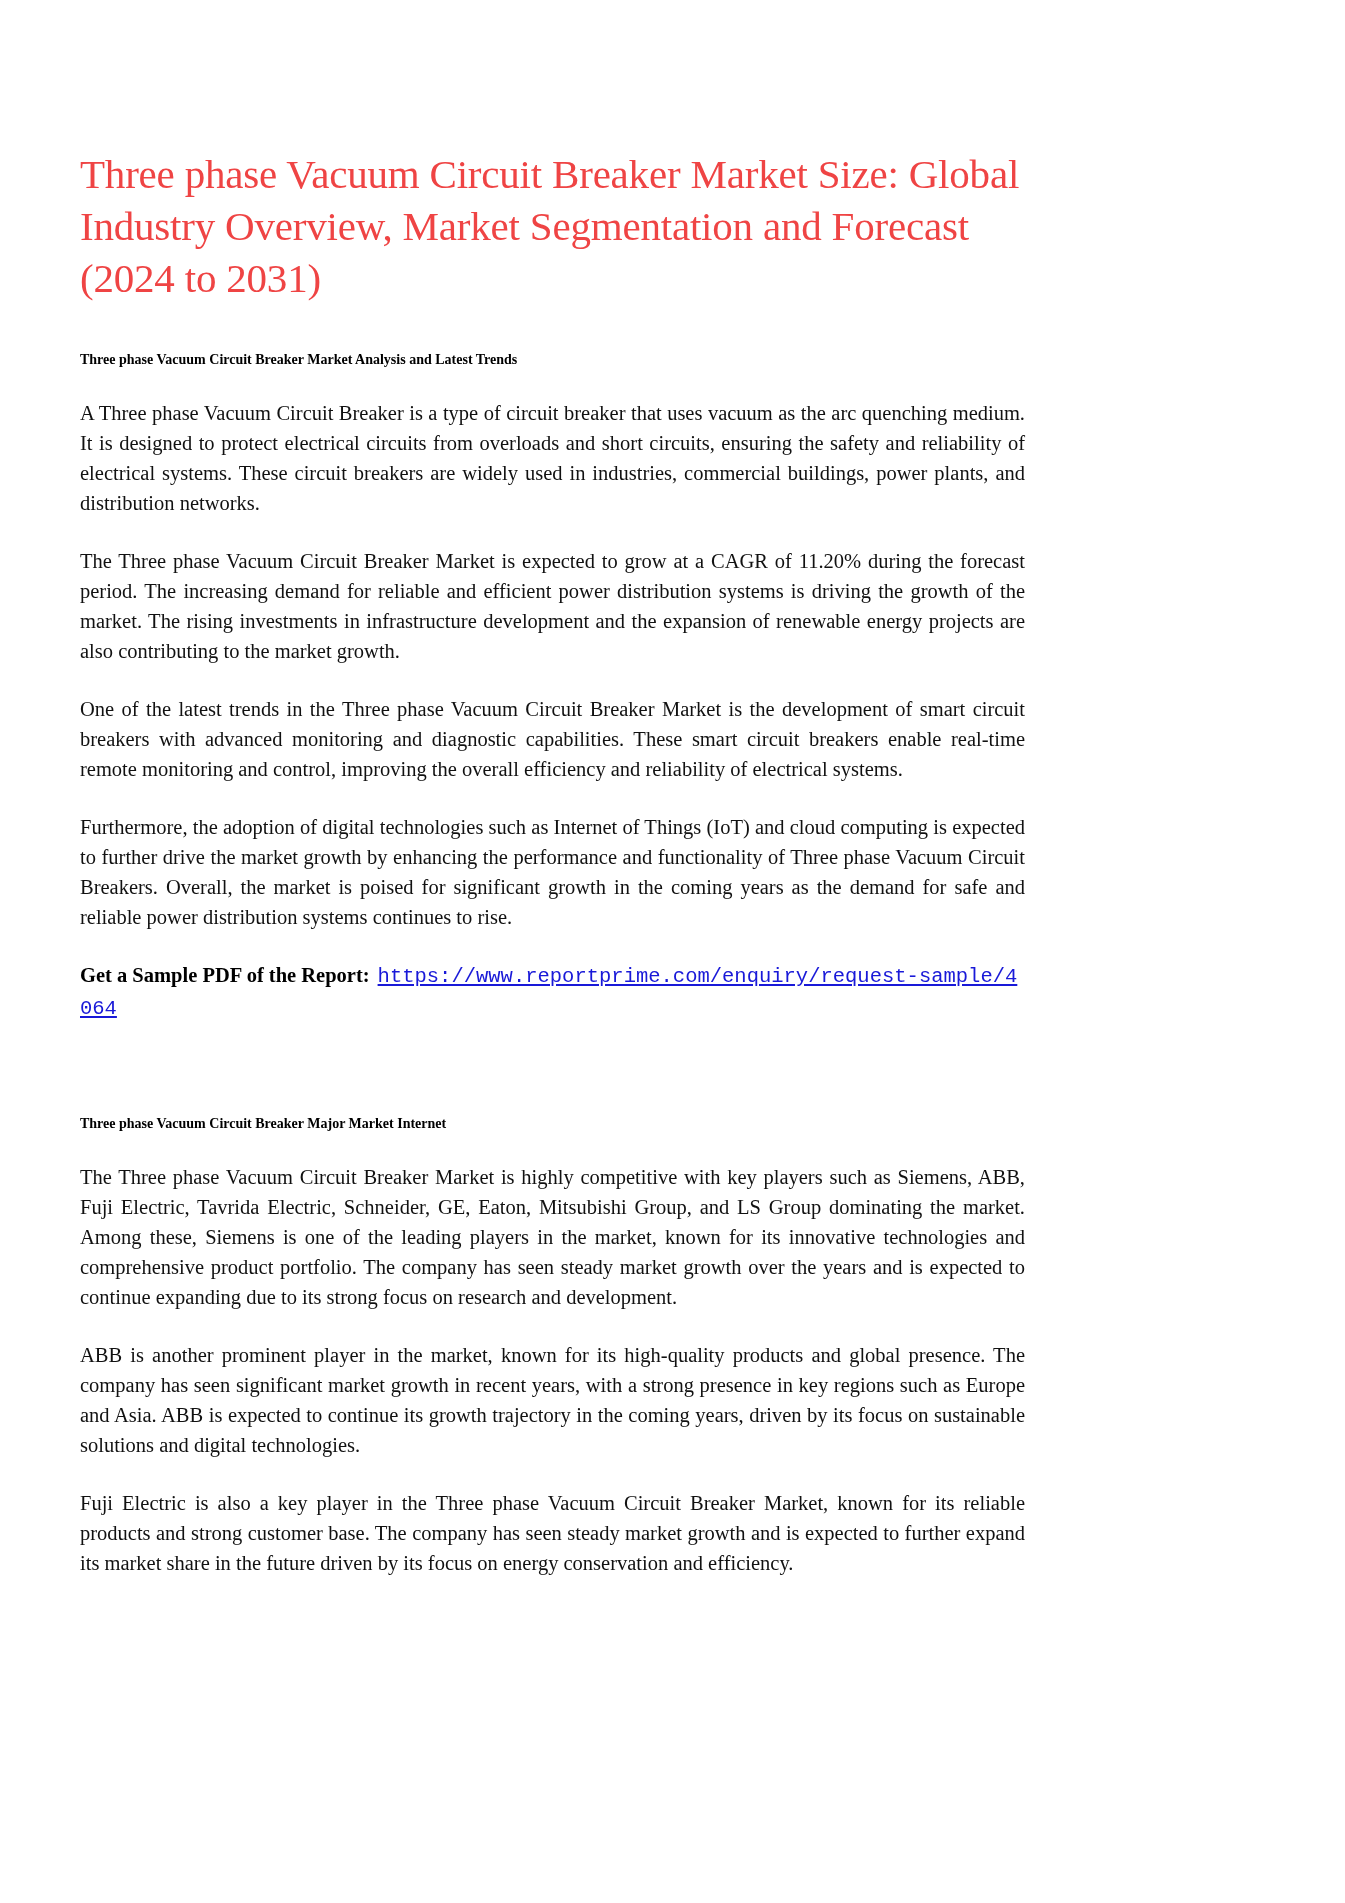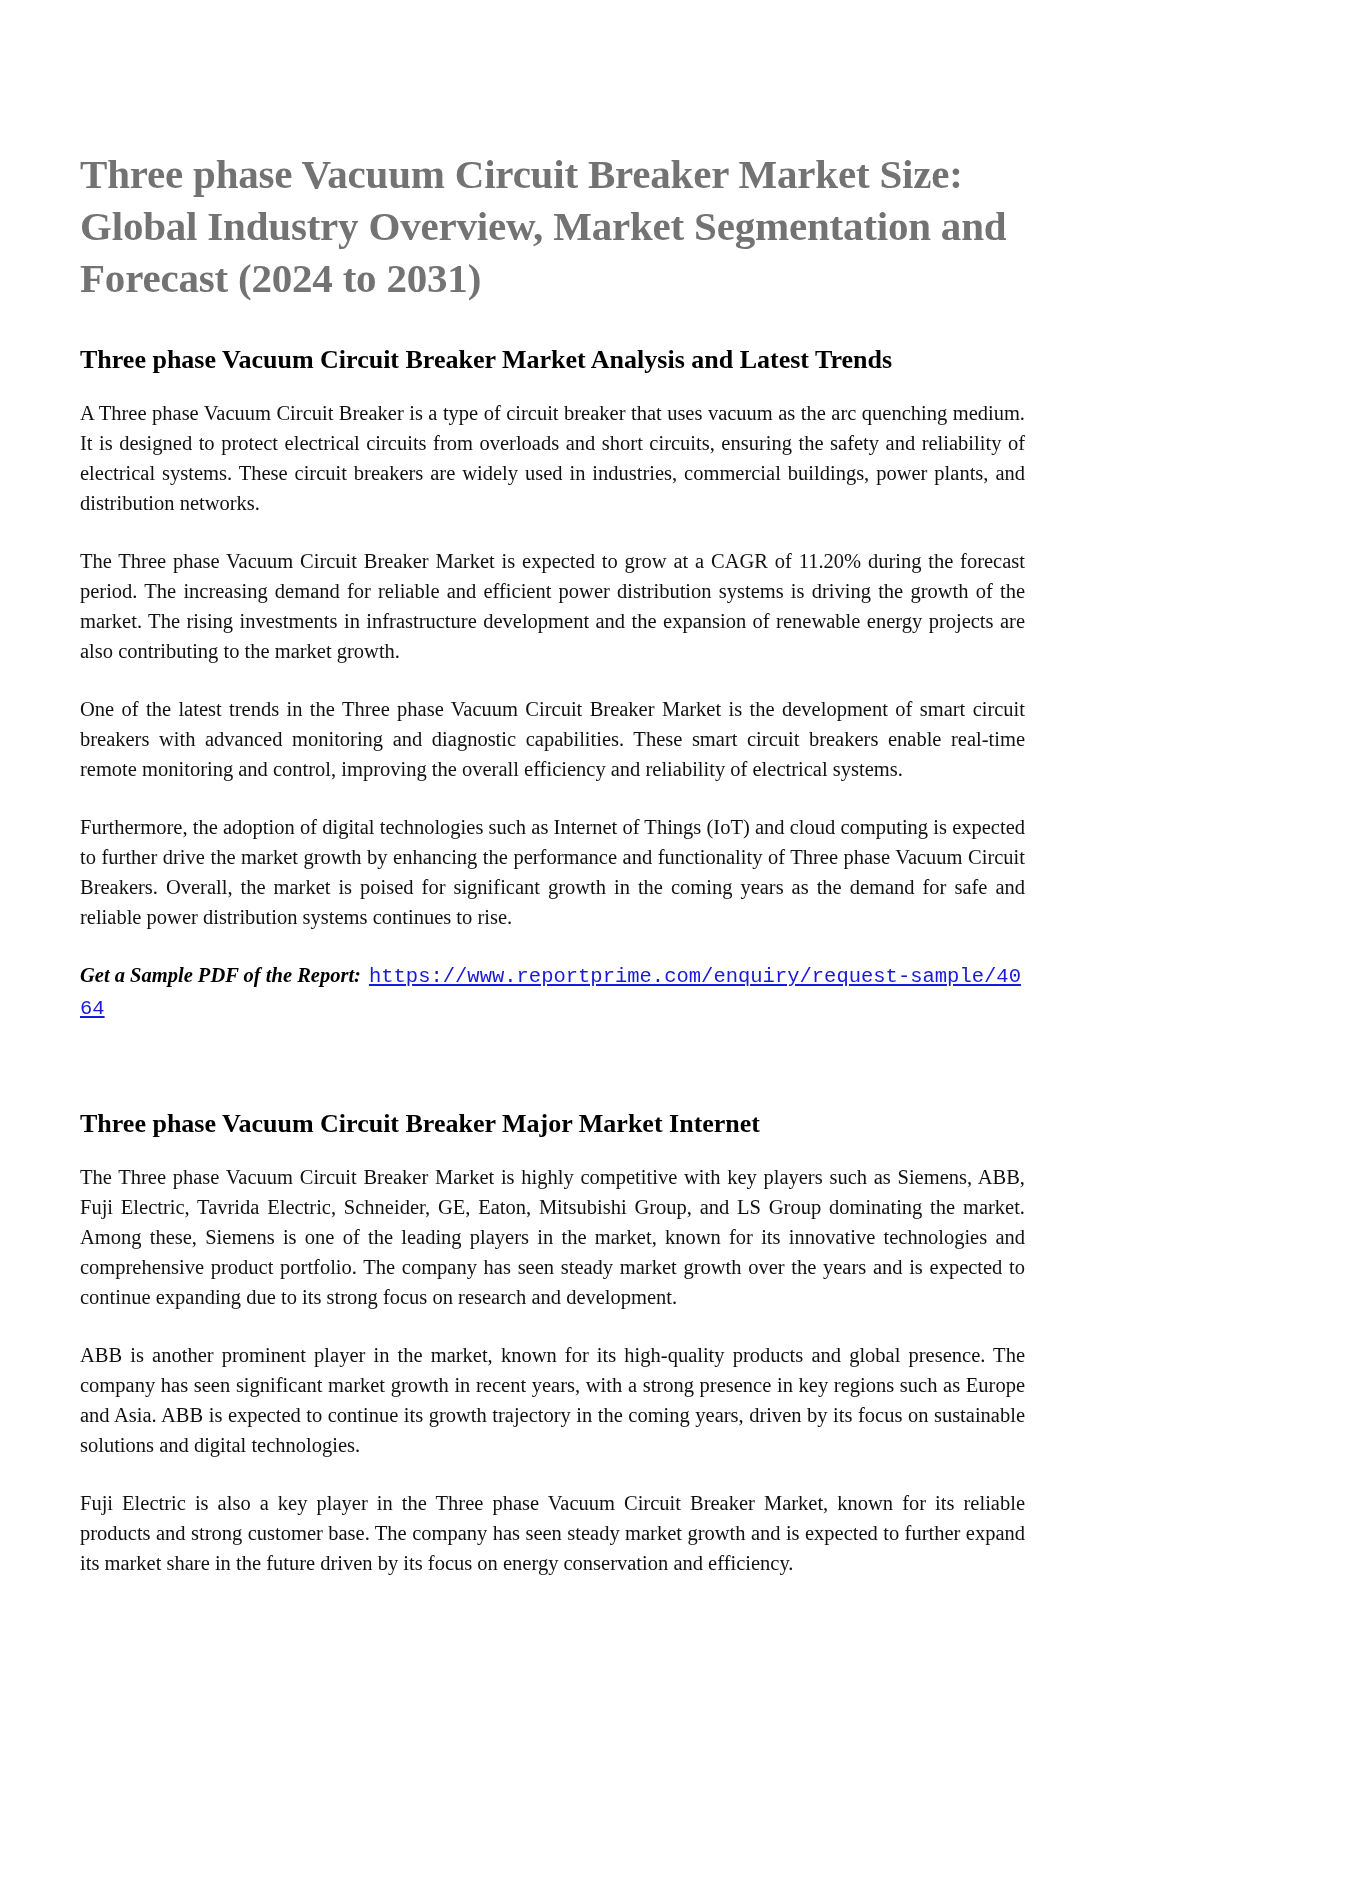--- a/index.html
+++ b/index.html
@@ -19,29 +19,29 @@
     color: #000000;
     overflow: hidden;
   }
   .content {
     width: 945px;
   }
   h1.doc-title {
     font-family: "Liberation Serif", "DejaVu Serif", serif;
     font-size: 41px;
     line-height: 52px;
-    font-weight: bold;
+    font-weight: normal;
     letter-spacing: -0.2px;
     margin: 0 0 42px 0;
-    color: #737373;
+    color: #ef4444;
     text-align: left;
   }
   h2.section-heading {
     font-family: "Liberation Serif", "DejaVu Serif", serif;
-    font-size: 26px;
+    font-size: 14px;
     line-height: 28px;
     font-weight: bold;
     margin: 0 0 24px 0;
     color: #000000;
   }
   p.body-text {
     font-family: Liberation Serif, serif;
     font-size: 20.5px;
     line-height: 30px;
     margin: 0 0 28px 0;
@@ -56,21 +56,20 @@
   .cta-line {
     margin: 0 0 28px 0;
     font-size: 20.5px;
     line-height: 30px;
     font-family: "Liberation Serif", "DejaVu Serif", serif;
   }
   .cta-label {
     font-weight: bold;
     color: #000000;
     margin-right: 8px;
-    font-style: italic;
   }
   a.sample-link {
     color: #1919d8;
     text-decoration: underline;
     font-weight: normal;
     word-break: break-all;
     font-family: Liberation Mono, monospace;
   }
   .gap-block {
     height: 58px;

